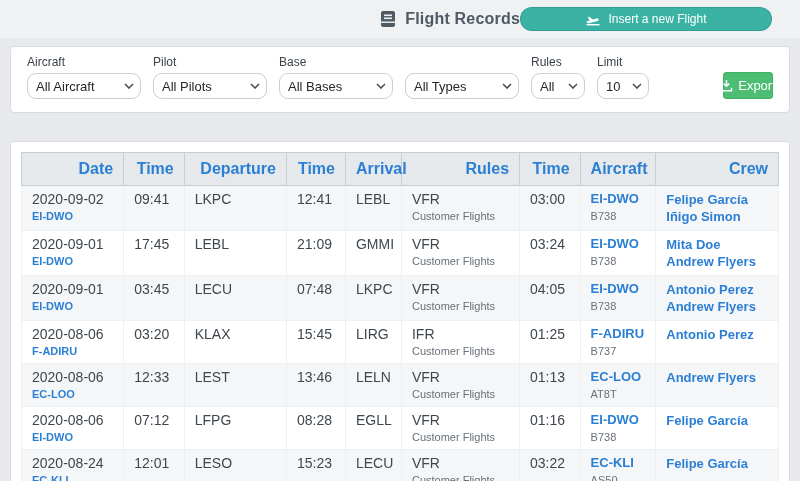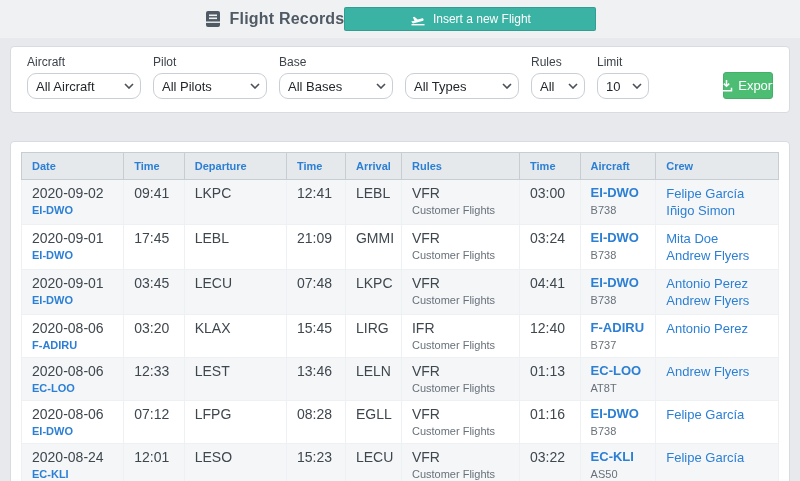--- a/index.html
+++ b/index.html
@@ -5,27 +5,27 @@
   * { margin:0; padding:0; box-sizing:border-box; }
   html,body { width:800px; height:481px; overflow:hidden; }
   body {
     font-family:"Liberation Sans", sans-serif;
     background:var(--page-bg,#e7e9ec);
     color:#3f474e;
   }
   
   .topbar {
     height:38px; background:#eff1f3;
-    display:flex; align-items:center; justify-content:center;
+    display:flex; align-items:center; justify-content:flex-end;
     padding:0 28px;
   }
   .title-wrap { display:flex; align-items:center; gap:8px; }
   .page-title { font-size:16px; font-weight:600; color:#505a64; letter-spacing:.2px; }
   .btn-insert {
-    width:252px; height:24px; border:1px solid rgba(0,0,0,.12); border-radius:2px;
+    width:252px; height:24px; border:1px solid rgba(0,0,0,.12); border-radius:12px;
     background:var(--teal,#3ab3a5); color:#fff; font-size:12px;
     display:flex; align-items:center; justify-content:center; gap:7px;
     cursor:pointer; font-family:inherit;
   }
   
   .card {
     background:#fff; border:1px solid #d8dbe0; border-radius:4px;
     margin:0 10px;
   }
   .filter-card {
@@ -50,21 +50,21 @@
     width:50px; height:27px; border:1px solid #43b06a; border-radius:3px;
     background:var(--green,#4dbd74); color:#fff; font-size:13px;
     display:flex; align-items:center; justify-content:center; gap:5px;
     cursor:pointer; font-family:inherit;
   }
   
   .table-card { margin-top:28px; padding:10px 10px 10px 10px; }
   table { width:100%; border-collapse:collapse; table-layout:fixed; font-size:13px; }
   thead th {
     background:#e6e9ec; color:var(--accent,#2b7fd4);
-    font-weight:700; text-align:left; font-size:11px;
+    font-weight:700; text-align:right; font-size:16px;
     padding:7px 10px; border:1px solid #c6cdd3;
   }
   th:nth-child(1){width:13.5%} th:nth-child(2){width:8%}
   th:nth-child(3){width:13.5%} th:nth-child(4){width:7.8%}
   th:nth-child(5){width:7.4%}  th:nth-child(6){width:15.6%}
   th:nth-child(7){width:8%}    th:nth-child(8){width:10%}
   th:nth-child(9){width:16.2%}
   tbody td {
     padding:5px 10px; vertical-align:top;
     border:1px solid #eef1f3; border-top:1px solid #e2e7eb;
@@ -72,21 +72,21 @@
   tbody tr { height:38px; }
   tbody tr:nth-child(odd) td { background:#f5f6f8; }
   td .main { font-size:14px; line-height:16px; color:#3f474e; }
   td .sub  { font-size:11px; line-height:14px; color:#68717a; margin-top:2px; }
   td .reg-link {
     font-size:11px; line-height:14px; font-weight:700;
     color:var(--accent,#2b7fd4); margin-top:2px; cursor:pointer;
   }
   td .ac-reg { font-size:13px; line-height:16px; font-weight:700; color:var(--accent,#2b7fd4); cursor:pointer; }
   td.crew-cell div {
-    font-size:13px; line-height:17px; font-weight:400;
+    font-size:13px; line-height:17px; font-weight:700;
     color:var(--accent,#2b7fd4); cursor:pointer;
   }
   .icon { display:inline-flex; }
 </style>
 </head>
 <body>
 
 <header class="topbar">
   <div class="title-wrap">
     <span class="icon">
@@ -296,21 +296,21 @@
       <div class="main">07:48</div>
     </td>
     <td>
       <div class="main">LKPC</div>
     </td>
     <td>
       <div class="main">VFR</div>
       <div class="sub">Customer Flights</div>
     </td>
     <td>
-      <div class="main">04:41</div>
+      <div class="main">04:05</div>
     </td>
     <td>
       <div class="ac-reg">EI-DWO</div>
       <div class="sub">B738</div>
     </td>
     <td class="crew-cell">
               <div>Antonio Perez</div>
               <div>Andrew Flyers</div>
             </td>
   </tr>
@@ -330,21 +330,21 @@
       <div class="main">15:45</div>
     </td>
     <td>
       <div class="main">LIRG</div>
     </td>
     <td>
       <div class="main">IFR</div>
       <div class="sub">Customer Flights</div>
     </td>
     <td>
-      <div class="main">12:40</div>
+      <div class="main">01:25</div>
     </td>
     <td>
       <div class="ac-reg">F-ADIRU</div>
       <div class="sub">B737</div>
     </td>
     <td class="crew-cell">
               <div>Antonio Perez</div>
             </td>
   </tr>
 

